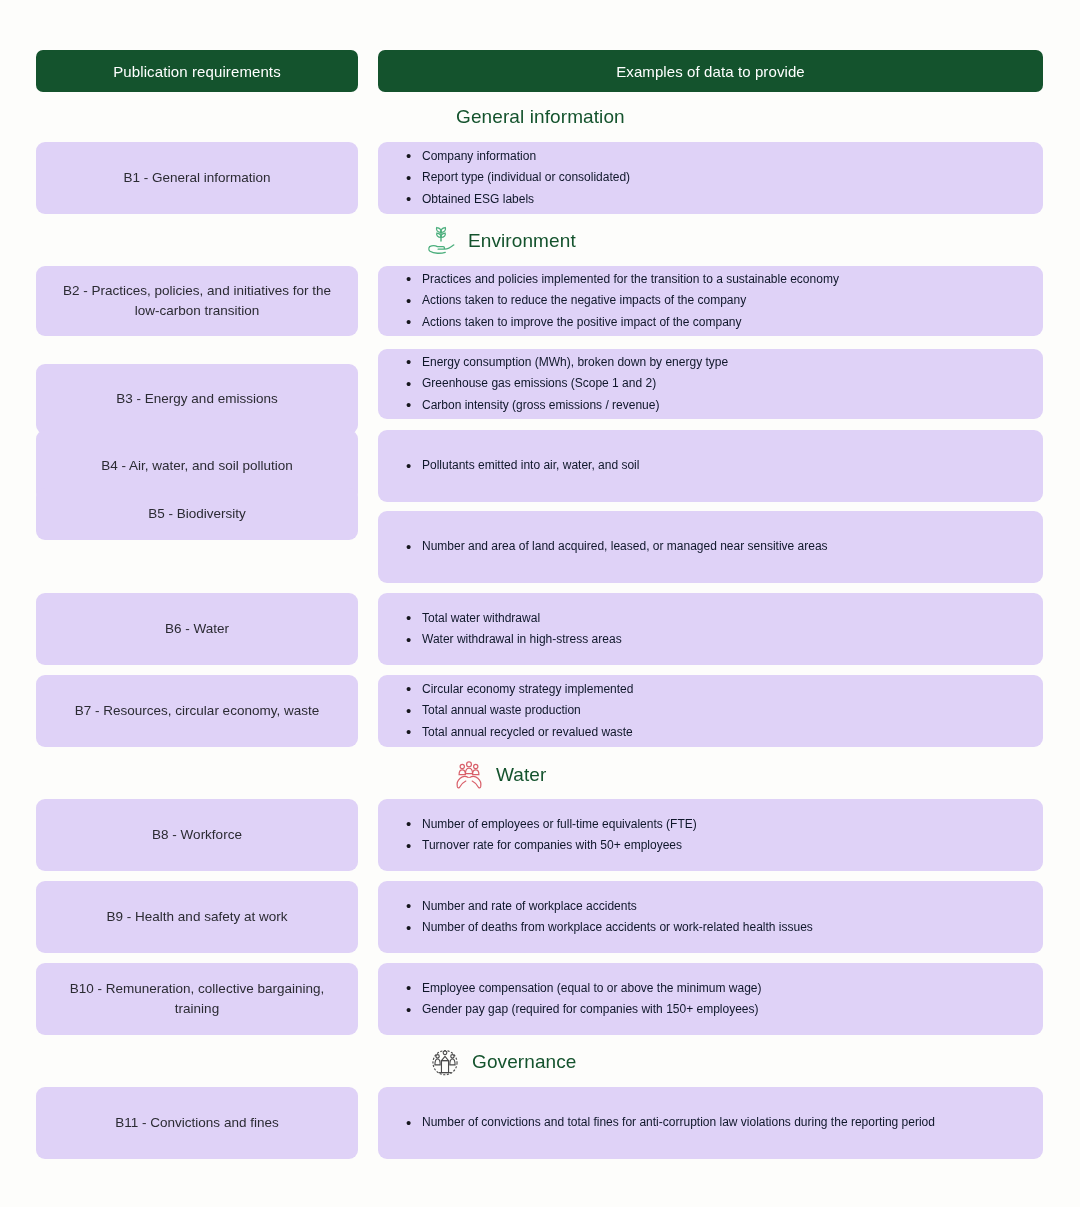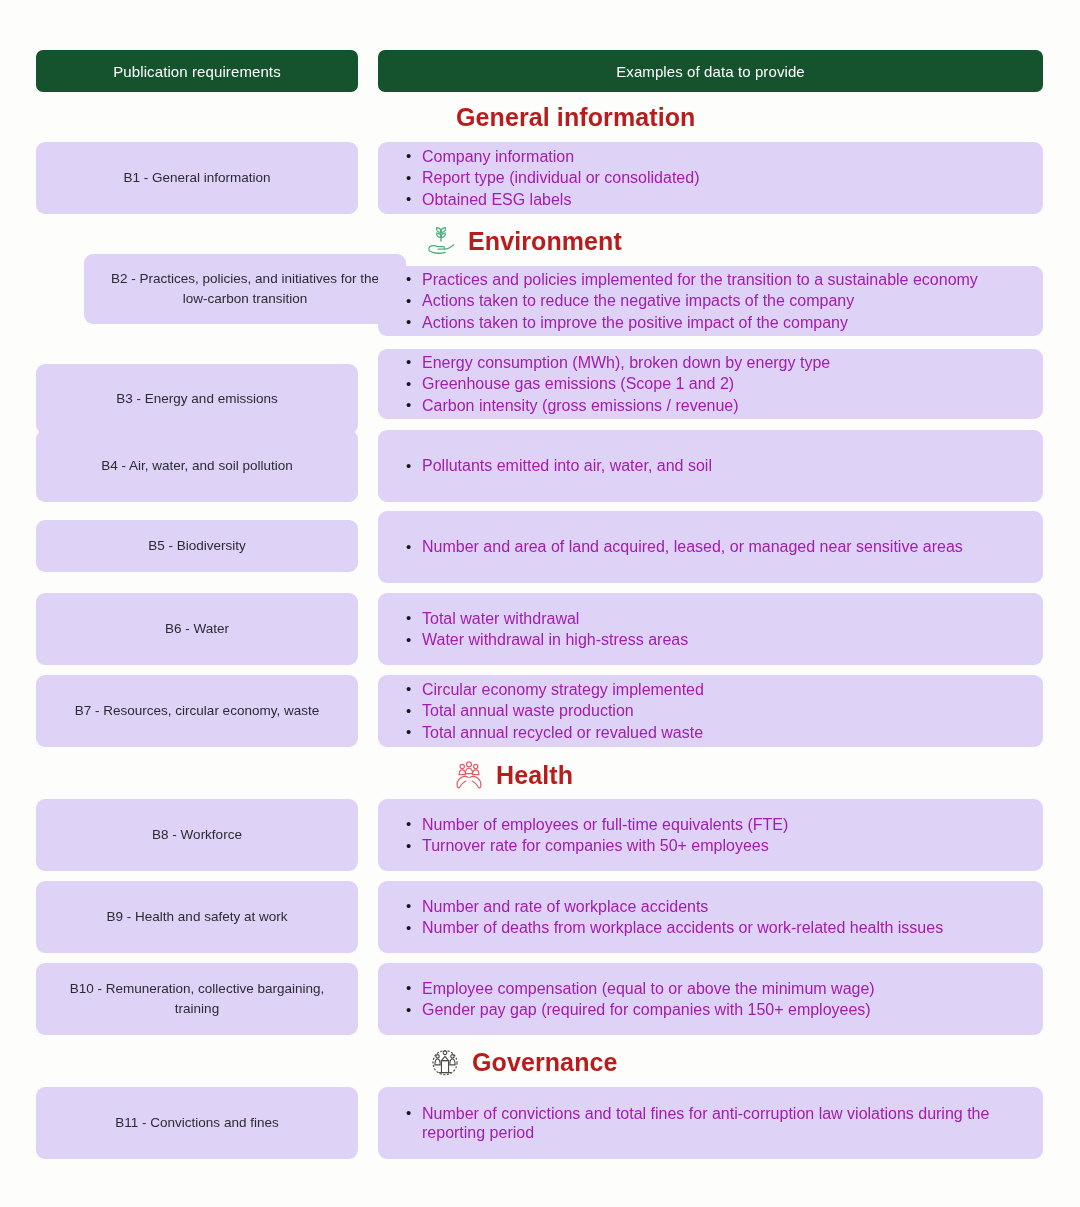--- a/index.html
+++ b/index.html
@@ -46,23 +46,23 @@
   }
   .hdr-left  { left: 36px;  width: 322px; }
   .hdr-right { left: 378px; width: 665px; }
 
   
   .section-title {
     position: absolute;
     height: 30px;
     display: flex;
     align-items: center;
-    color: #b91c1c;
-    font-size: 25px;
-    font-weight: 700;
+    color: #14532d;
+    font-size: 19px;
+    font-weight: 400;
     letter-spacing: .1px;
     white-space: nowrap;
   }
   .section-title .sec-icon {
     width: 34px;
     height: 34px;
     margin-right: 10px;
     display: inline-flex;
     align-items: center;
     justify-content: center;
@@ -100,22 +100,22 @@
     padding: 10px 24px 10px 28px;
   }
   .card-right ul {
     list-style: none;
     margin: 0;
     padding: 0;
   }
   .card-right li {
     position: relative;
     padding-left: 16px;
-    color: #a21caf;
-    font-size: 16px;
+    color: #0f172a;
+    font-size: 12px;
     line-height: 19.5px;
     margin: 0 0 2px 0;
     font-weight: 400;
   }
   .card-right li:last-child { margin-bottom: 0; }
   .card-right li::before {
     content: "\2022";
     position: absolute;
     left: 0;
     top: -0.5px;
@@ -158,21 +158,21 @@
             <circle cx="24" cy="9" r="3.4" fill="none" stroke="#d9606a" stroke-width="1.7"></circle>
             <path d="M19 22 C19 16.5 21 14.5 24 14.5 C27 14.5 29 16.5 29 22 Z" fill="none" stroke="#d9606a" stroke-width="1.7"></path>
             <circle cx="14.5" cy="12" r="3" fill="none" stroke="#d9606a" stroke-width="1.7"></circle>
             <path d="M10 23.5 C10 18.5 11.8 16.8 14.5 16.8 C17.2 16.8 19 18.5 19 23.5 Z" fill="none" stroke="#d9606a" stroke-width="1.7"></path>
             <circle cx="33.5" cy="12" r="3" fill="none" stroke="#d9606a" stroke-width="1.7"></circle>
             <path d="M29 23.5 C29 18.5 30.8 16.8 33.5 16.8 C36.2 16.8 38 18.5 38 23.5 Z" fill="none" stroke="#d9606a" stroke-width="1.7"></path>
             <path d="M23 27.5 C19 25 15 25.5 11.5 28.5 C8 31.5 6.5 36 7.5 40.5 C8 42.5 10 43 11 41 C12.5 38 15.5 34.5 19.5 32.5" fill="none" stroke="#d9606a" stroke-width="1.7" stroke-linecap="round"></path>
             <path d="M25 27.5 C29 25 33 25.5 36.5 28.5 C40 31.5 41.5 36 40.5 40.5 C40 42.5 38 43 37 41 C35.5 38 32.5 34.5 28.5 32.5" fill="none" stroke="#d9606a" stroke-width="1.7" stroke-linecap="round"></path>
           </svg>
         </span>
-        <span>Health</span>
+        <span>Water</span>
       </div>
       <div class="section-title" style="top: 1047px; left: 428px;">
         <span class="sec-icon">
           <svg viewBox="0 0 48 48" width="34" height="34">
             <circle cx="24" cy="25" r="17" fill="none" stroke="#4a4a4a" stroke-width="1.6" stroke-dasharray="3 2.2"></circle>
             <rect x="19" y="22" width="10" height="17" fill="none" stroke="#4a4a4a" stroke-width="1.6"></rect>
             <path d="M19 22 L24 16 L29 22 Z" fill="none" stroke="#4a4a4a" stroke-width="1.6"></path>
             <circle cx="24" cy="11" r="2.6" fill="none" stroke="#4a4a4a" stroke-width="1.6"></circle>
             <circle cx="13.5" cy="16" r="2.4" fill="none" stroke="#4a4a4a" stroke-width="1.6"></circle>
             <path d="M9.8 28 C9.8 21.5 11.2 19.6 13.5 19.6 C15.8 19.6 17.2 21.5 17.2 28 Z" fill="none" stroke="#4a4a4a" stroke-width="1.6"></path>
@@ -188,21 +188,21 @@
       <div class="card card-left" style="top: 142px; height: 72px;">
         <span>B1 - General information</span>
       </div>
       <div class="card card-right" style="top: 142px; height: 72px;">
         <ul>
           <li>Company information</li>
           <li>Report type (individual or consolidated)</li>
           <li>Obtained ESG labels</li>
         </ul>
       </div>
-      <div class="card card-left" style="top: 254px; height: 70px; margin-left: 48px;">
+      <div class="card card-left" style="top: 266px; height: 70px;">
         <span>B2 - Practices, policies, and initiatives for the low-carbon transition</span>
       </div>
       <div class="card card-right" style="top: 266px; height: 70px;">
         <ul>
           <li>Practices and policies implemented for the transition to a sustainable economy</li>
           <li>Actions taken to reduce the negative impacts of the company</li>
           <li>Actions taken to improve the positive impact of the company</li>
         </ul>
       </div>
       <div class="card card-left" style="top: 364px; height: 70px;">
@@ -216,21 +216,21 @@
         </ul>
       </div>
       <div class="card card-left" style="top: 430px; height: 72px;">
         <span>B4 - Air, water, and soil pollution</span>
       </div>
       <div class="card card-right" style="top: 430px; height: 72px;">
         <ul>
           <li>Pollutants emitted into air, water, and soil</li>
         </ul>
       </div>
-      <div class="card card-left" style="top: 520px; height: 52px;">
+      <div class="card card-left" style="top: 488px; height: 52px;">
         <span>B5 - Biodiversity</span>
       </div>
       <div class="card card-right" style="top: 511px; height: 72px;">
         <ul>
           <li>Number and area of land acquired, leased, or managed near sensitive areas</li>
         </ul>
       </div>
       <div class="card card-left" style="top: 593px; height: 72px;">
         <span>B6 - Water</span>
       </div>

